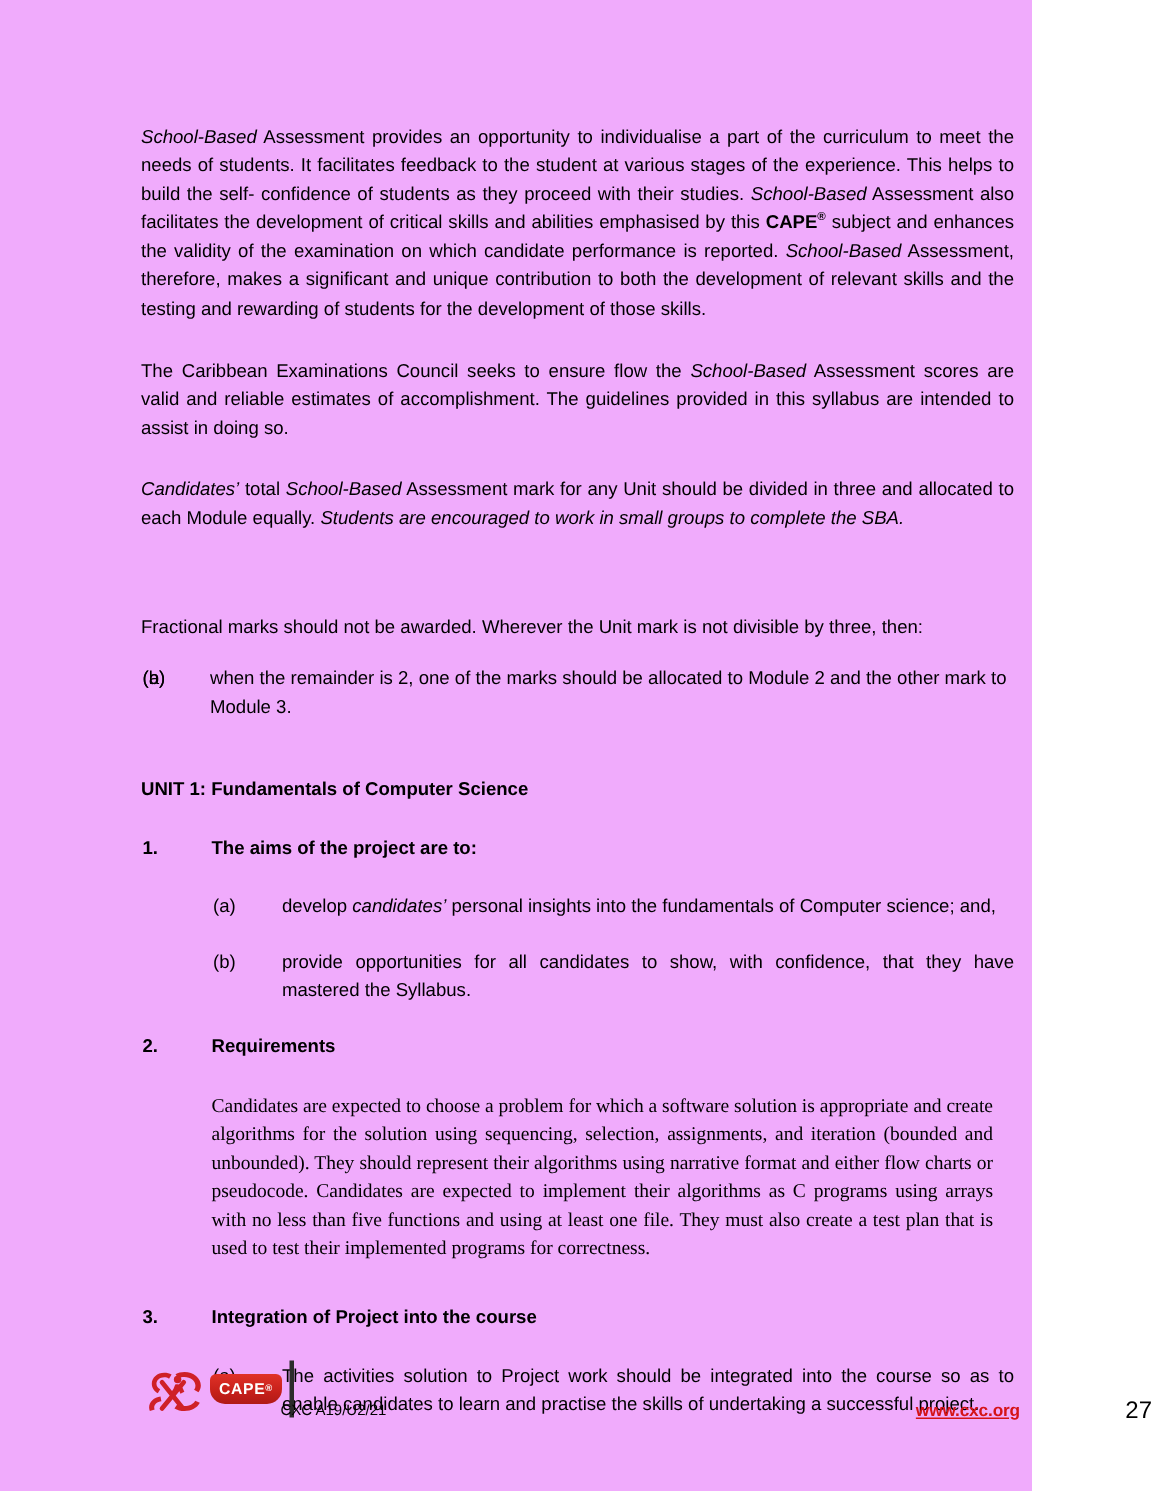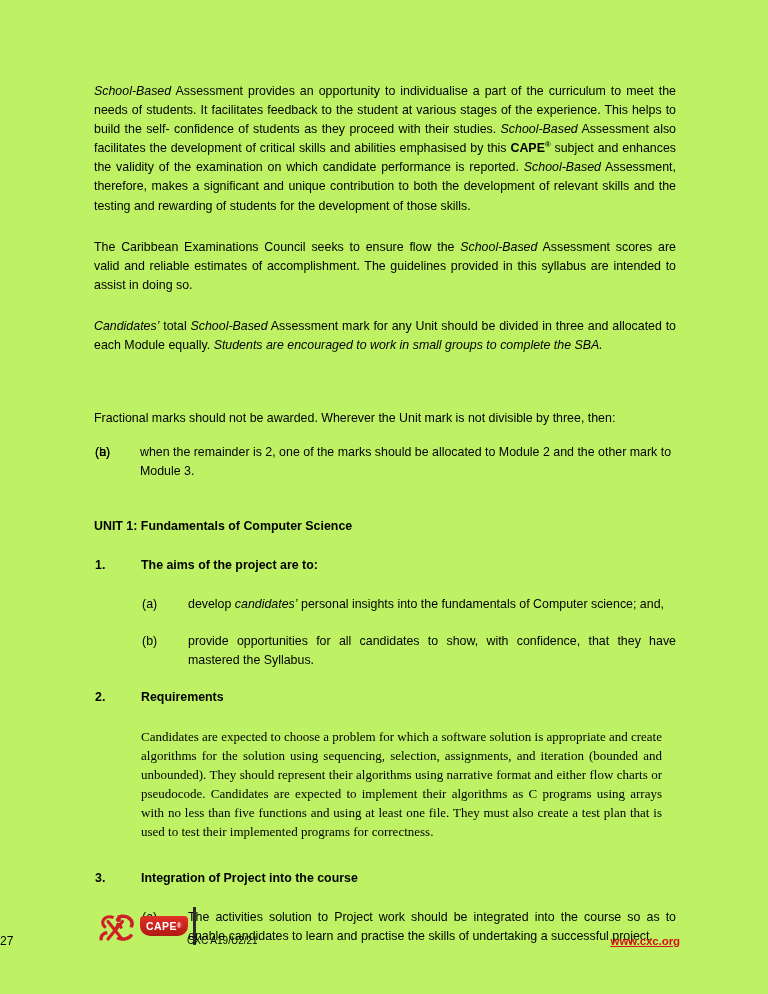--- a/index.html
+++ b/index.html
@@ -11,23 +11,23 @@
     width: 768px;
     height: 994px;
     position: relative;
     font-family: "Liberation Sans", sans-serif;
     color: #000000;
     overflow: hidden;
   }
   .page {
     position: absolute;
     left: 0; top: 0;
-    width: 768px;
+    width: 688px;
     height: 994px;
-    background: #bef264;
+    background: #f0abfc;
   }
   .content {
     position: absolute;
     left: 94px;
     top: 82px;
     width: 582px;
   }
   p.body {
     margin: 0 0 16px 0;
     font-size: 12.4px;
@@ -173,22 +173,22 @@
     top: 28px;
     font-size: 10px;
     line-height: 16px;
     color: #000000;
   }
   .footer-page {
     position: absolute;
     left: 0;
     top: 28px;
     width: 768px;
-    text-align: left;
-    font-size: 12px;
+    text-align: right;
+    font-size: 16px;
     line-height: 16px;
     color: #000000;
   }
   .footer-url {
     position: absolute;
     right: 88px;
     top: 28px;
     font-size: 11.5px;
     line-height: 16px;
     font-weight: bold;

